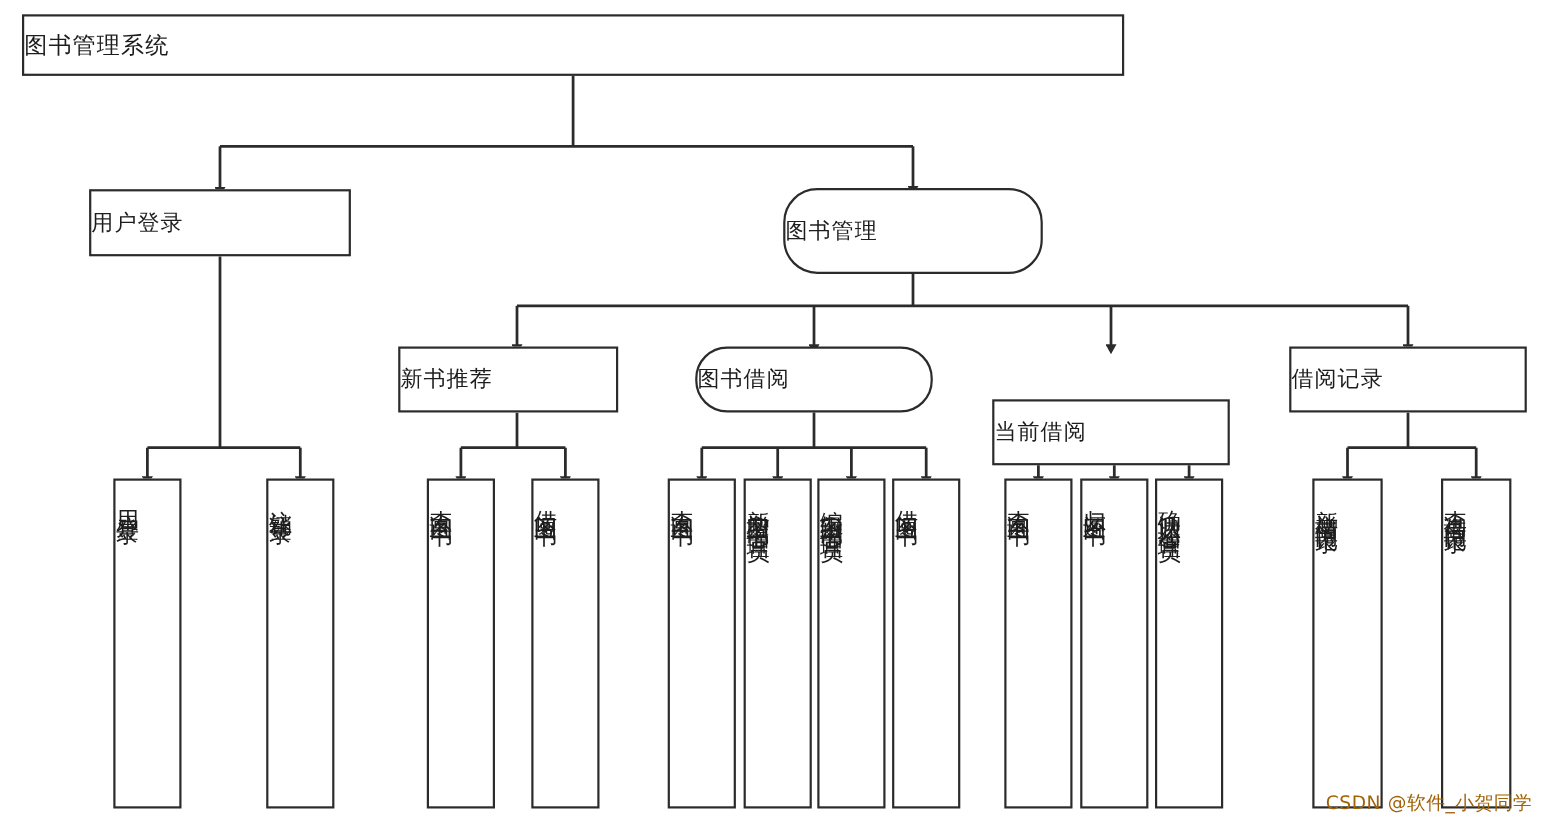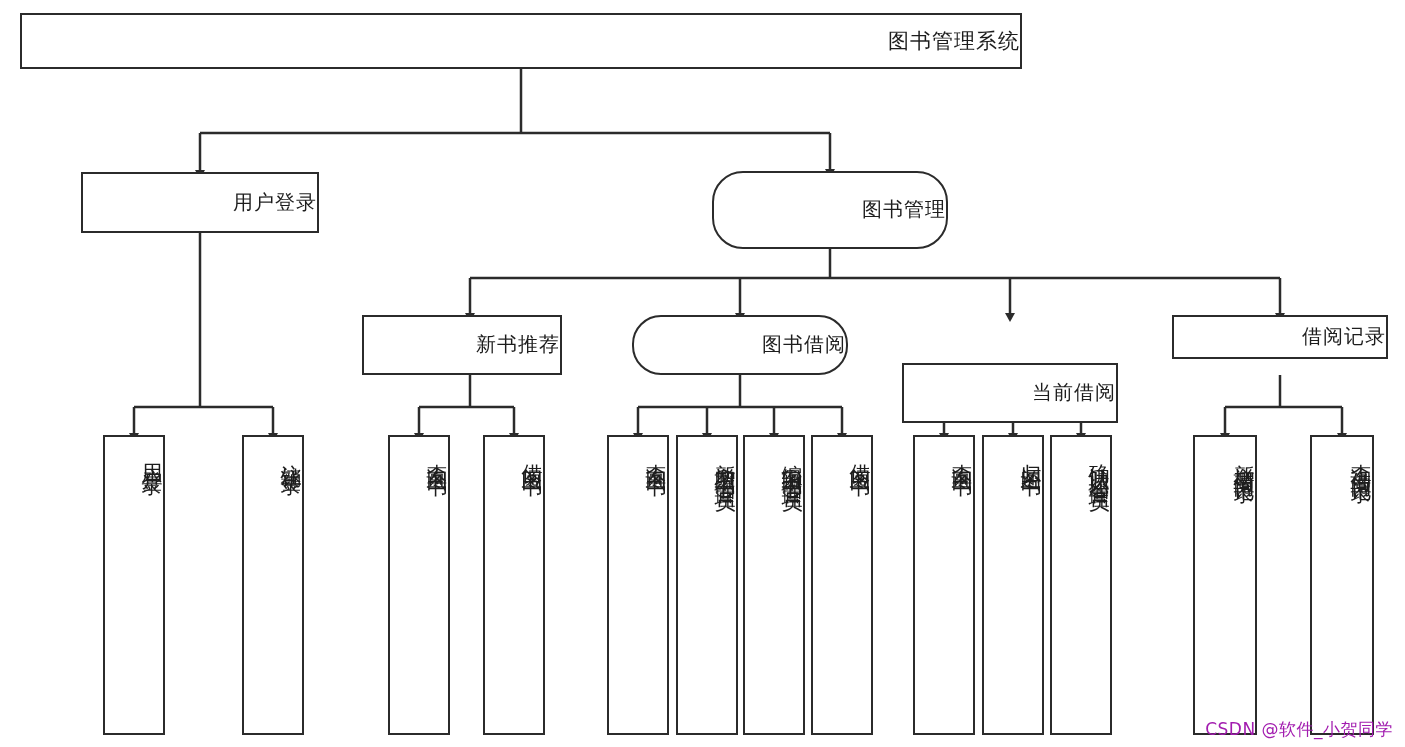--- a/index.html
+++ b/index.html
@@ -26,21 +26,21 @@
     height: 747px;
     pointer-events: none;
   }
   .node {
     position: absolute;
     box-sizing: border-box;
     background: #ffffff;
     border: 2px solid #2b2b2b;
     display: flex;
     align-items: center;
-    justify-content: flex-end;
+    justify-content: flex-start;
     color: #1d1d1d;
     z-index: 2;
   }
   .node-label {
     display: block;
     text-align: center;
     letter-spacing: 1px;
     line-height: 1.18;
     white-space: nowrap;
   }
@@ -61,21 +61,21 @@
     font-size: 21px;
     letter-spacing: 4px;
     line-height: 1.05;
     white-space: nowrap;
   }
   #watermark {
     position: absolute;
     right: 12px;
     bottom: 6px;
     font-size: 17px;
-    color: #a21caf;
+    color: #a16207;
     letter-spacing: 0.5px;
     z-index: 5;
     white-space: nowrap;
   }
 </style>
 </head>
 <body>
 
 <div id="diagram-root">
 
@@ -135,21 +135,21 @@
 
   <div class="node level2" style="left: 362px; top: 315px; width: 200px; height: 60px;">
     <span class="node-label">新书推荐</span>
   </div>
   <div class="node level2" style="left: 632px; top: 315px; width: 216px; height: 60px; border-radius: 29px;">
     <span class="node-label">图书借阅</span>
   </div>
   <div class="node level2" style="left: 902px; top: 315px; width: 216px; height: 60px; margin-top: 48px;">
     <span class="node-label">当前借阅</span>
   </div>
-  <div class="node level2" style="left: 1172px; top: 315px; width: 216px; height: 44px;">
+  <div class="node level2" style="left: 1172px; top: 315px; width: 216px; height: 60px;">
     <span class="node-label">借阅记录</span>
   </div>
 
   <div class="node leaf" style="left: 103px; top: 435px; width: 62px; height: 300px;">
     <span class="node-label">用户登录</span>
   </div>
   <div class="node leaf" style="left: 242px; top: 435px; width: 62px; height: 300px;">
     <span class="node-label">注销登录</span>
   </div>
 

